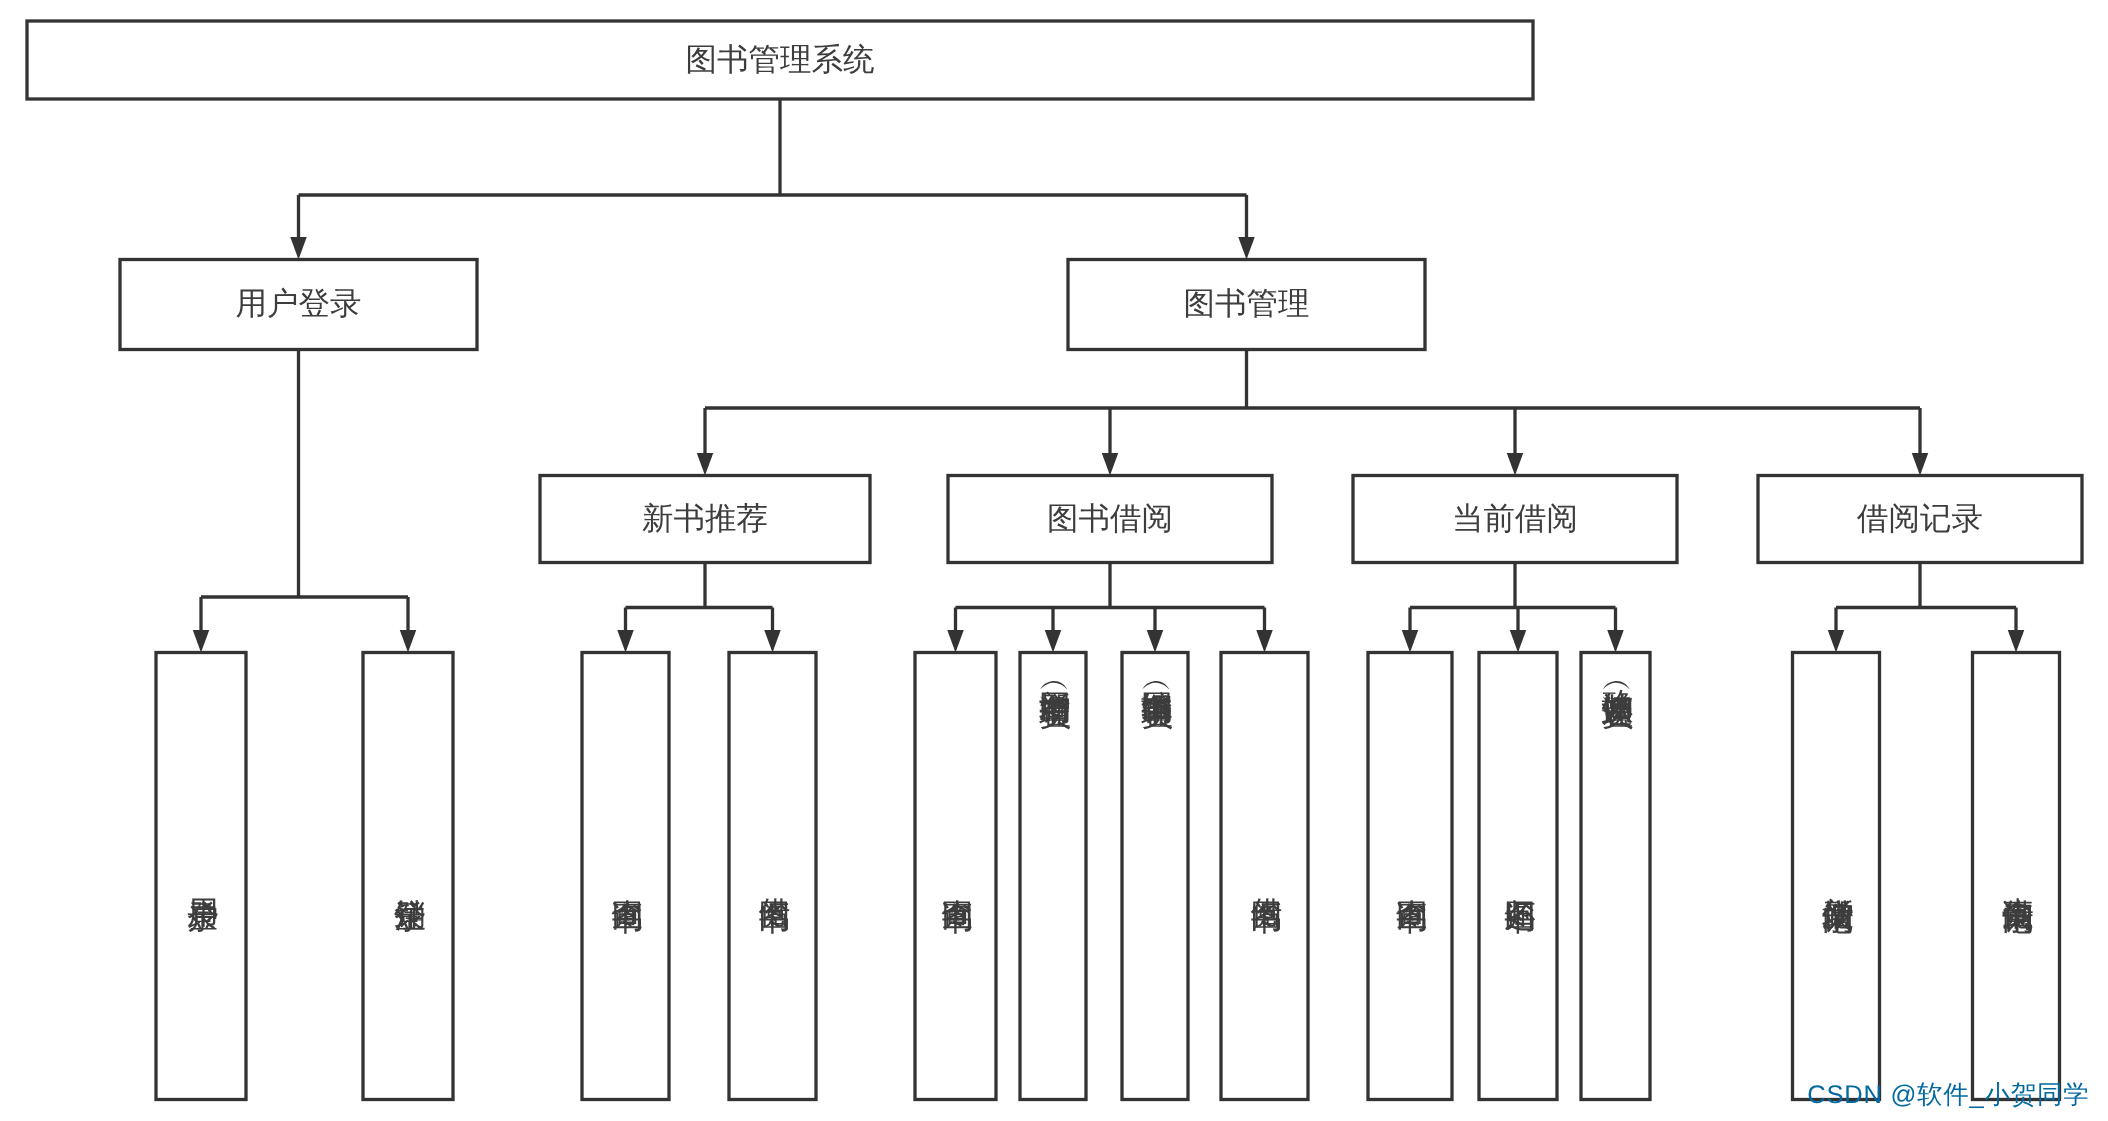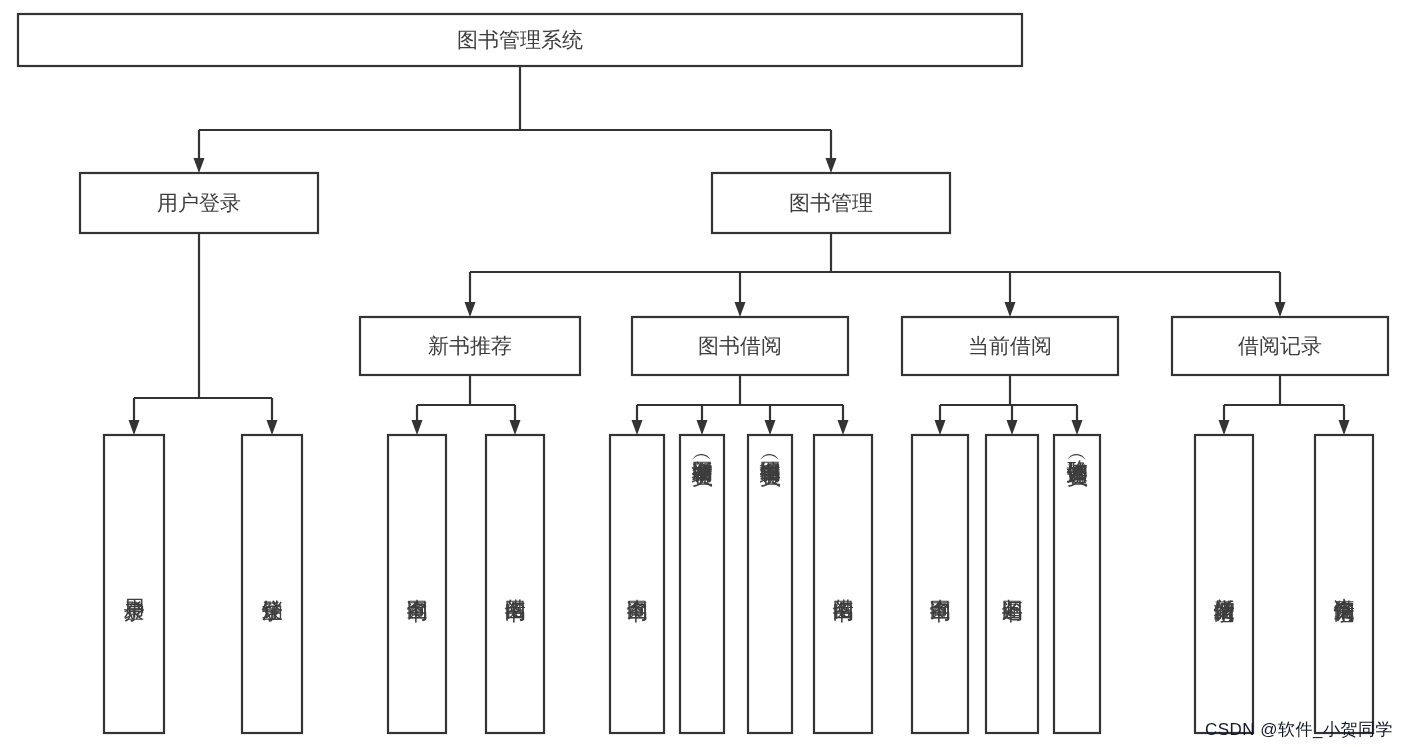--- a/index.html
+++ b/index.html
@@ -59,21 +59,21 @@
     letter-spacing: 1px;
     white-space: nowrap;
     pointer-events: none;
   }
   .watermark {
     position: absolute;
     right: 12px;
     bottom: 6px;
     font-family: "Liberation Sans", "DejaVu Sans", sans-serif;
     font-size: 17px;
-    color: #0f172a;
+    color: #0369a1;
     white-space: nowrap;
     letter-spacing: 0.5px;
   }
 </style>
 </head>
 <body>
 
 <div id="diagram-root">
   <svg class="diagram-canvas" id="diagram-svg" viewBox="0 0 1405 747" xmlns="http://www.w3.org/2000/svg">
       <line x1="520" y1="66" x2="520" y2="130" class="connector-line"></line>

